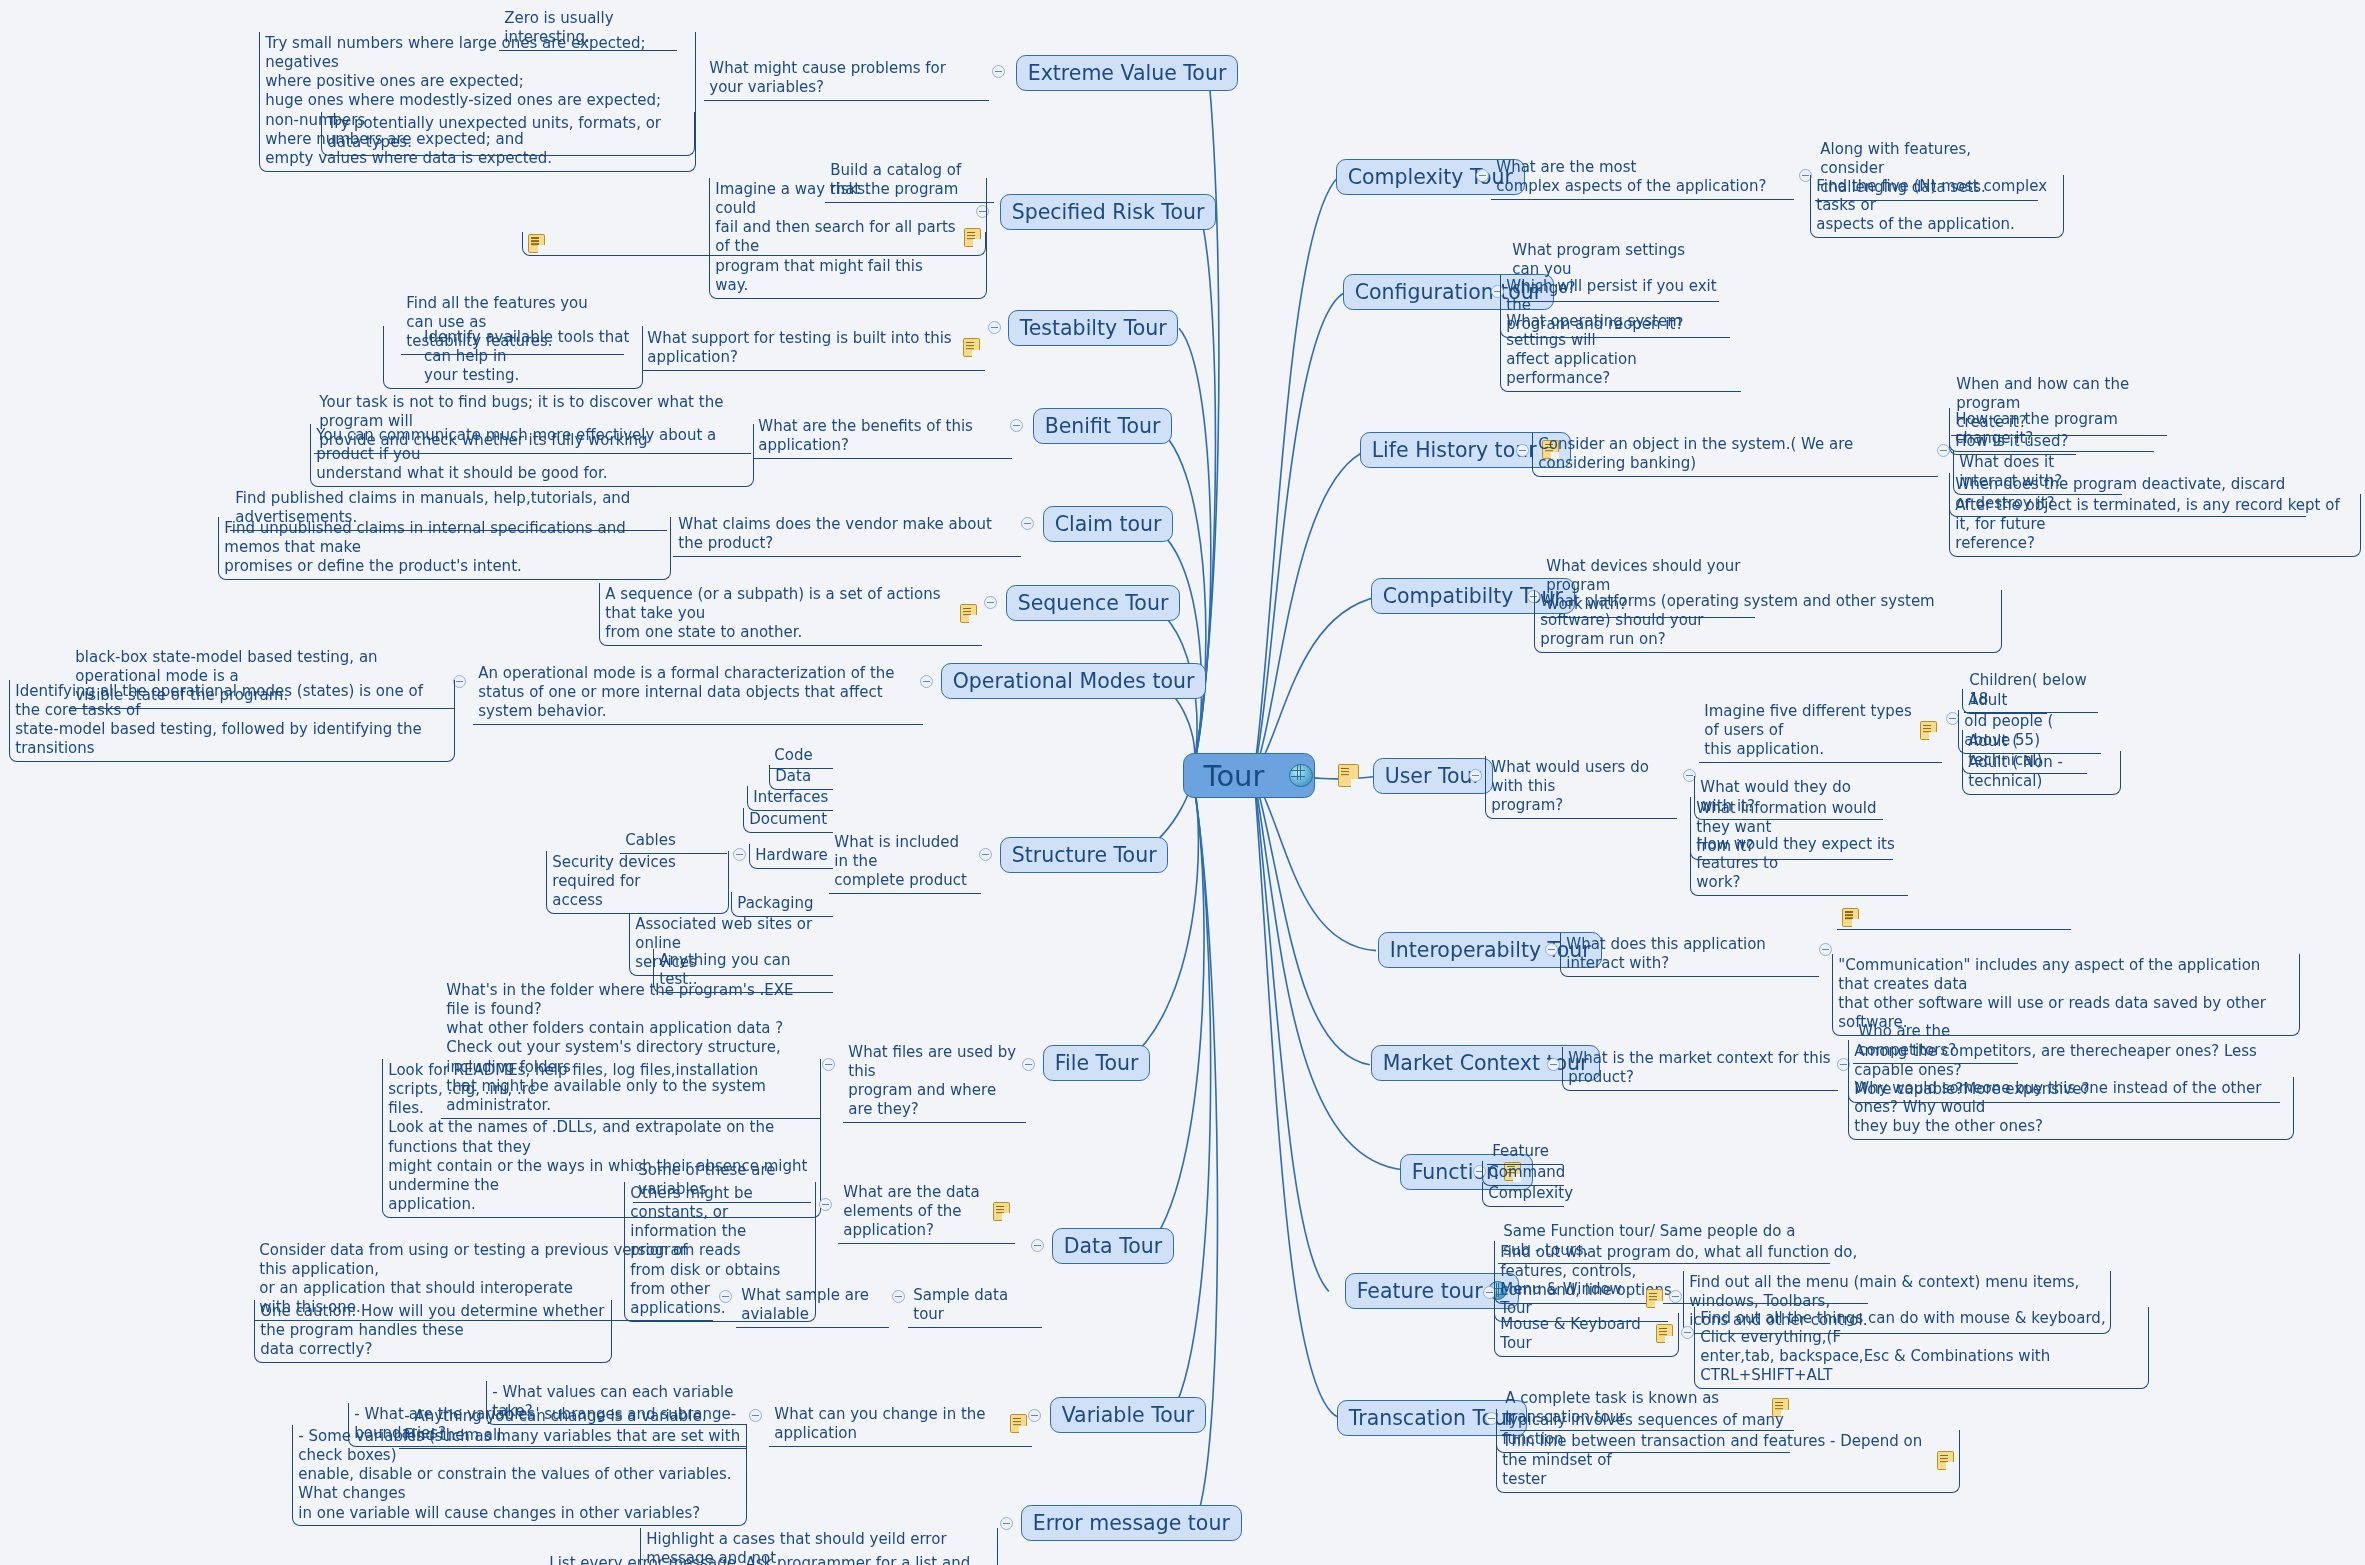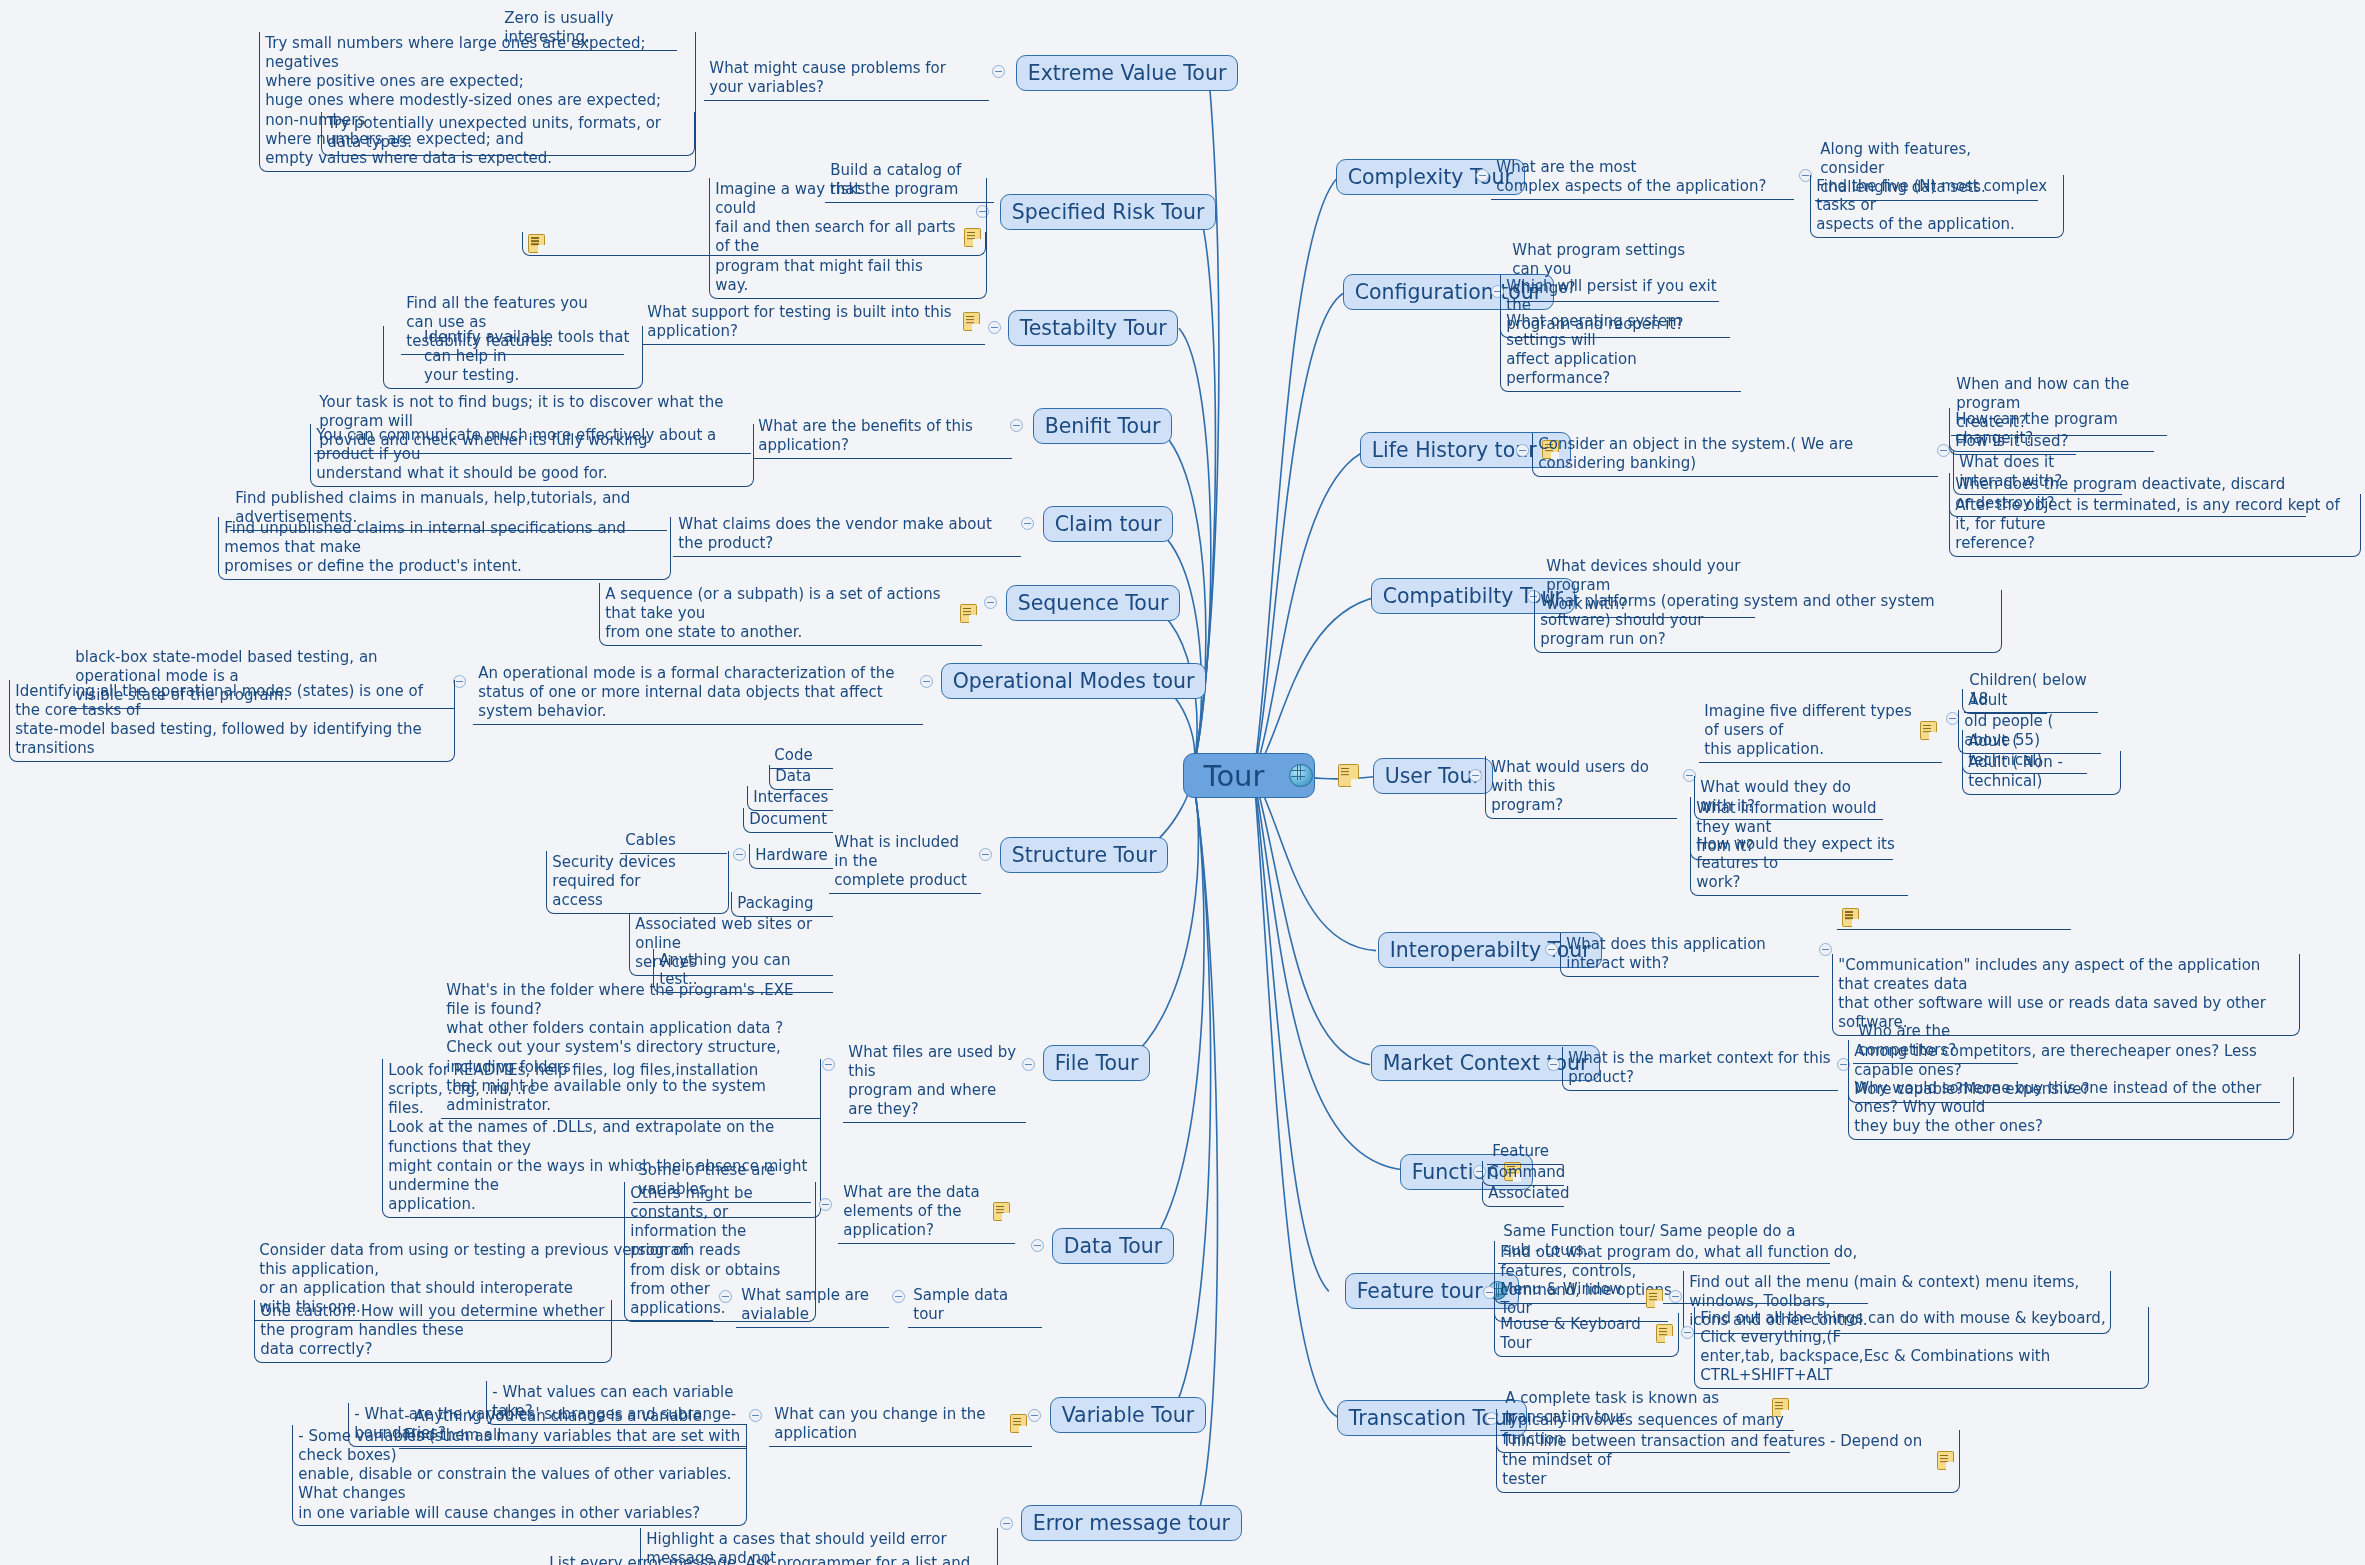--- a/index.html
+++ b/index.html
@@ -177,21 +177,21 @@
   <span class="note-icon"></span>
 </div>
 <div class="sub box-l box-r" style="left:522px;top:232px;width:464px;">
   <span class="note-icon"></span>
 </div>
 
 <div class="topic" style="left:1008px;top:310px;">
   <span>Testabilty Tour</span>
 </div>
 <div class="handle" style="left:988px;top:321px;"></div>
-<div class="sub" style="left:642px;top:301px;width:343px;">
+<div class="sub" style="left:642px;top:327px;width:343px;">
   <span class="txt">What support for testing is built into this application?</span>
   <span class="note-icon"></span>
 </div>
 <div class="sub plain" style="left:401px;top:292px;width:223px;">
   <span class="txt">Find all the features you can use as
 testability features.</span>
 </div>
 <div class="sub box-l box-r" style="left:383px;top:326px;width:260px;padding-left:40px;">
   <span class="txt">Identify available tools that can help in
 your testing.</span>
@@ -556,21 +556,21 @@
   <span class="note-icon"></span>
 </div>
 <div class="handle" style="left:1473px;top:1165px;"></div>
 <div class="sub plain" style="left:1487px;top:1140px;width:76px;">
   <span class="txt">Feature</span>
 </div>
 <div class="sub plain box-l" style="left:1482px;top:1161px;width:82px;">
   <span class="txt">Command</span>
 </div>
 <div class="sub plain box-l" style="left:1482px;top:1182px;width:82px;">
-  <span class="txt">Associated</span>
+  <span class="txt">Complexity</span>
 </div>
 
 <div class="topic" style="left:1345px;top:1273px;">
   <span>Feature tour</span>
   <span class="globe-icon"></span>
 </div>
 <div class="handle" style="left:1483px;top:1286px;"></div>
 <div class="sub plain" style="left:1498px;top:1220px;width:332px;">
   <span class="txt">Same Function tour/ Same people do a sub - tours.</span>
 </div>

